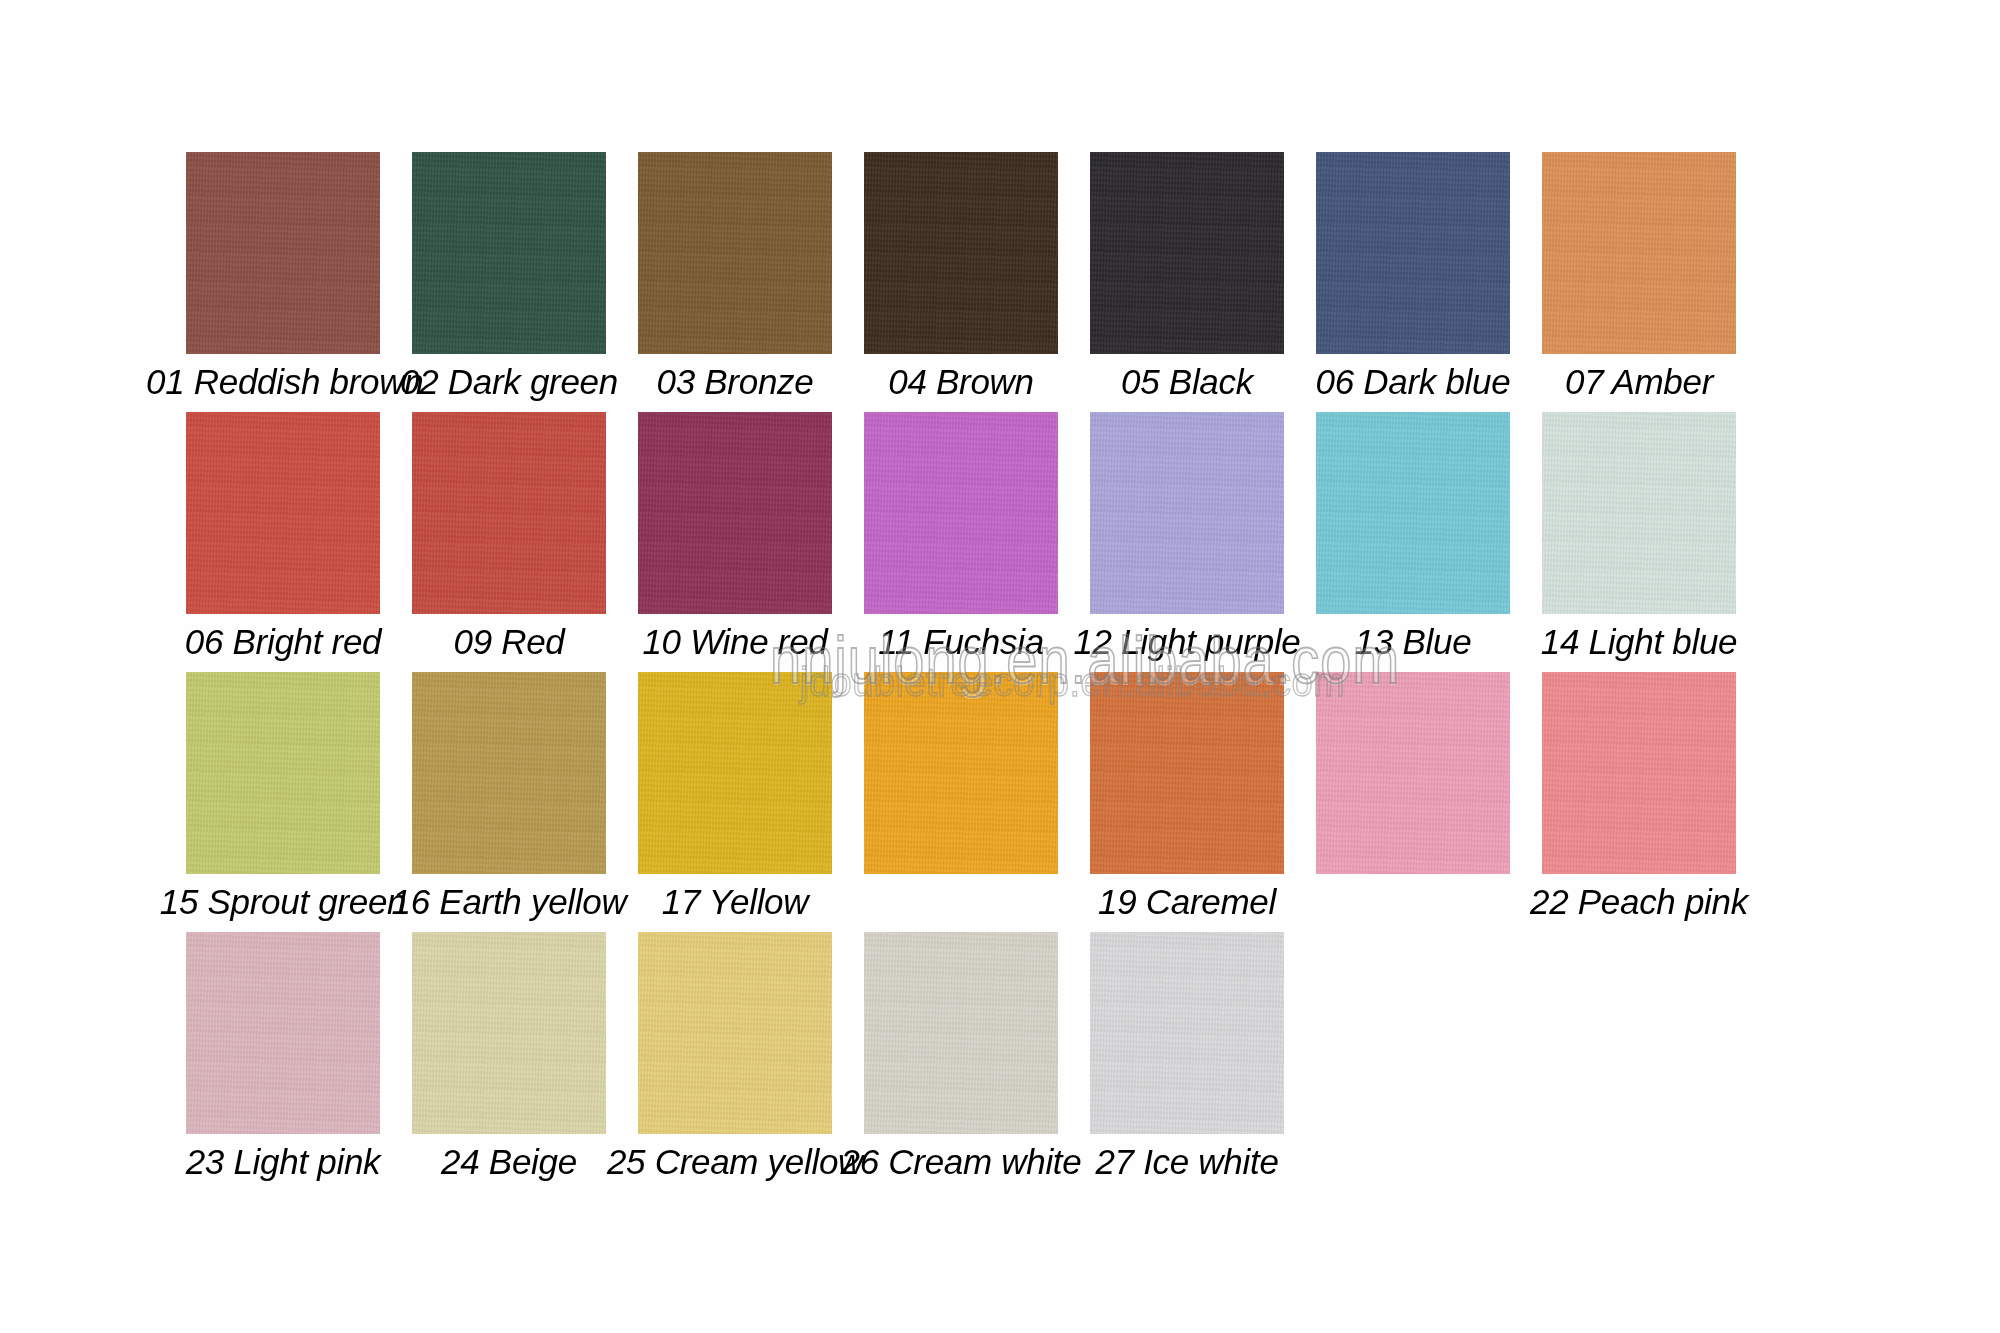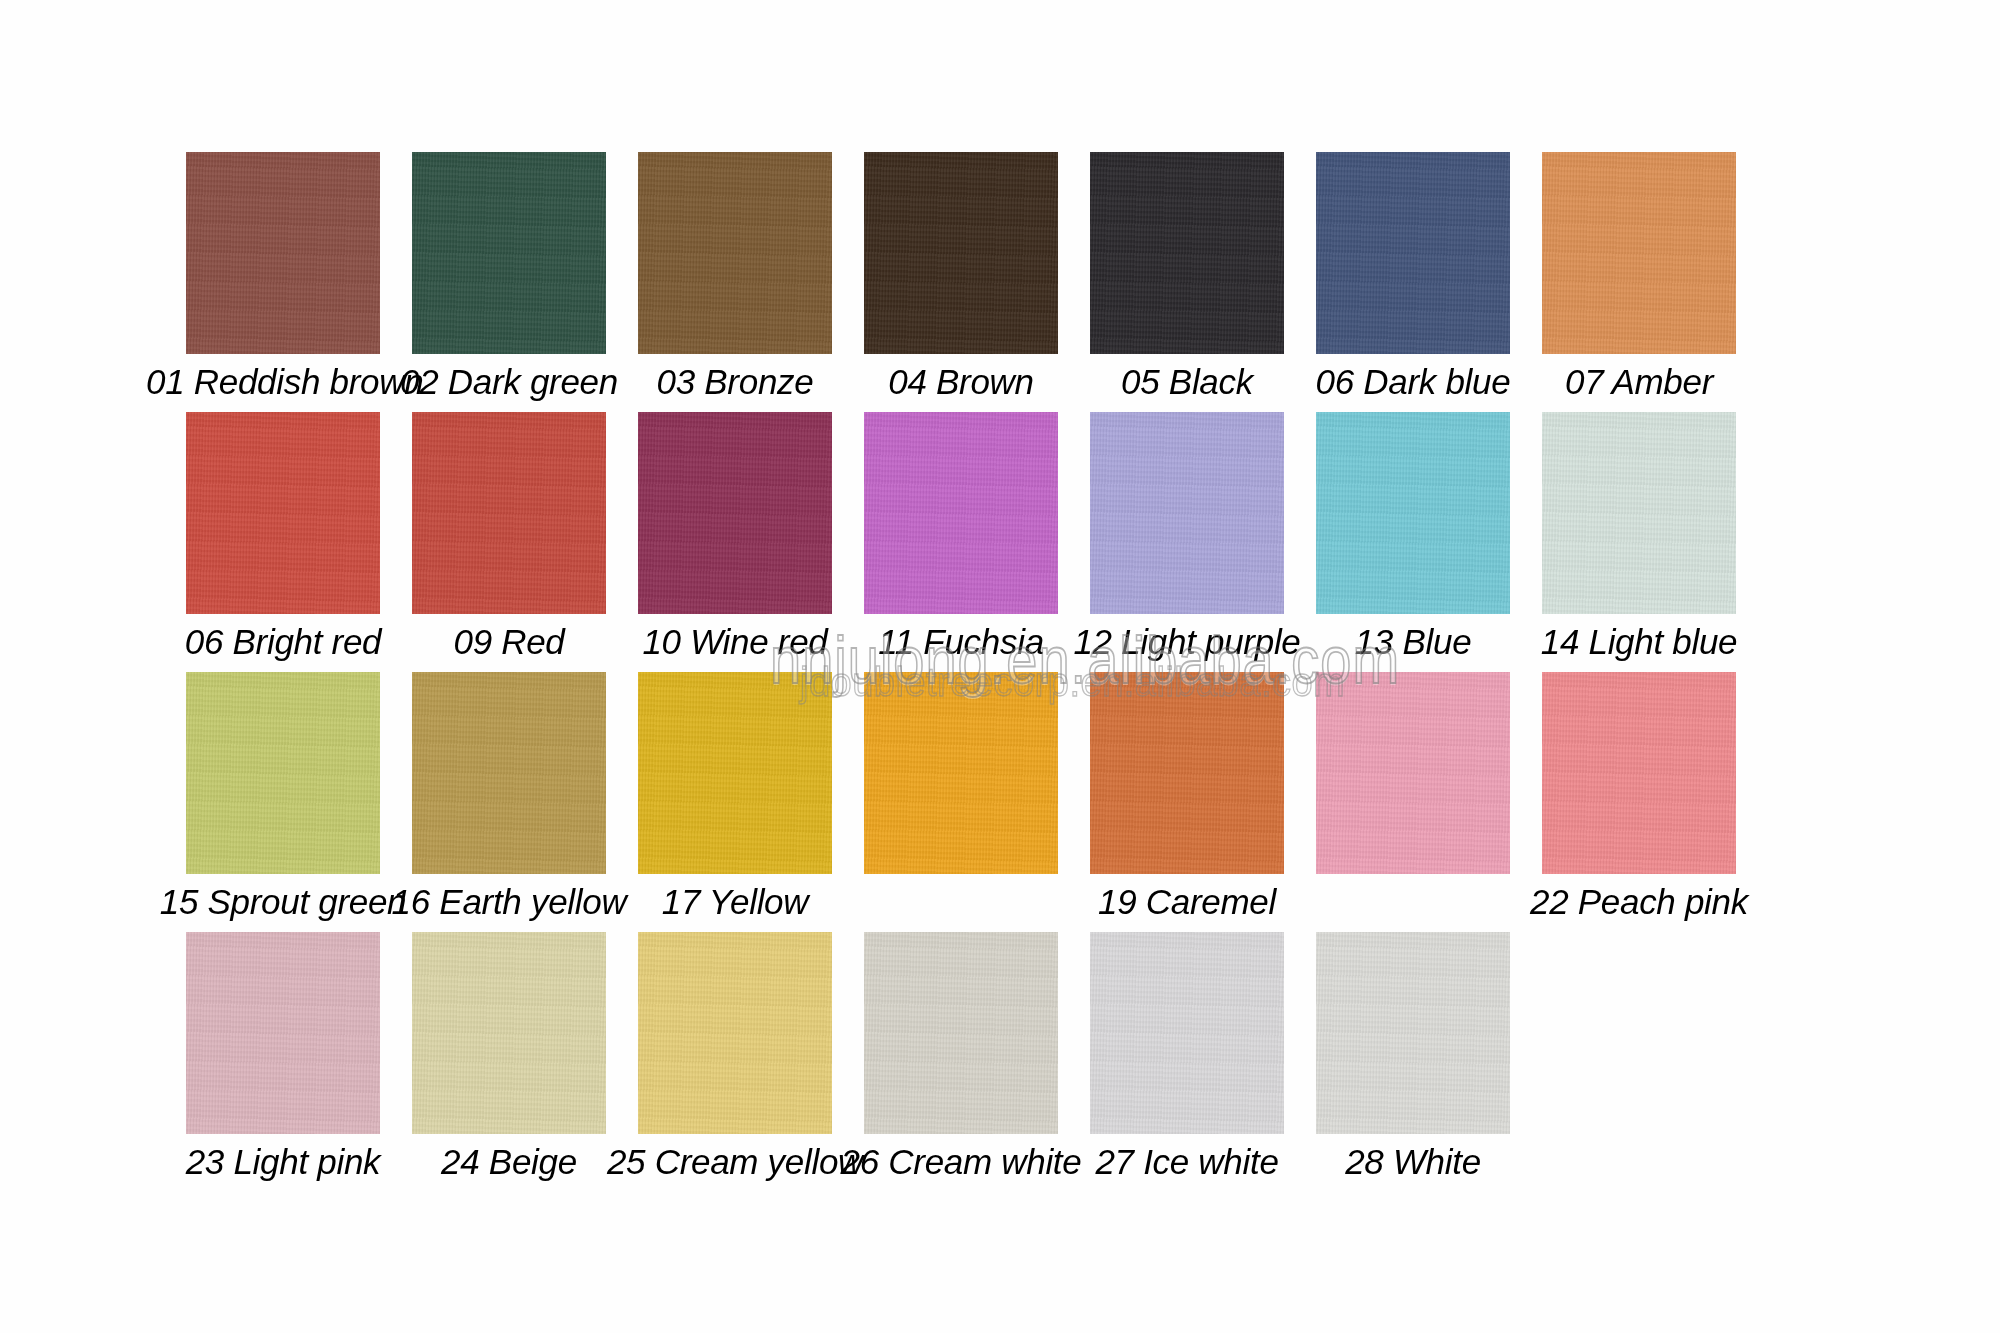--- a/index.html
+++ b/index.html
@@ -208,24 +208,20 @@
         <div class="swatch-label">25 Cream yellow</div>
       </div>
       <div class="swatch-cell">
         <div class="swatch-chip" style="background-color: rgb(214, 211, 201);"></div>
         <div class="swatch-label">26 Cream white</div>
       </div>
       <div class="swatch-cell">
         <div class="swatch-chip" style="background-color: rgb(217, 216, 218);"></div>
         <div class="swatch-label">27 Ice white</div>
       </div>
-      <div class="swatch-cell">
-        <div class="swatch-chip" style="background-color: rgb(219, 219, 215);"></div>
-        <div class="swatch-label">28 White</div>
-      </div>
     </div>
 
   <div class="watermark-layer">
     <div class="watermark-big">nnjulong.en.alibaba.com</div>
     <div class="watermark-small">jdoubletreecorp.en.alibaba.com</div>
   </div>
 
 </div>
 
 </body></html>

